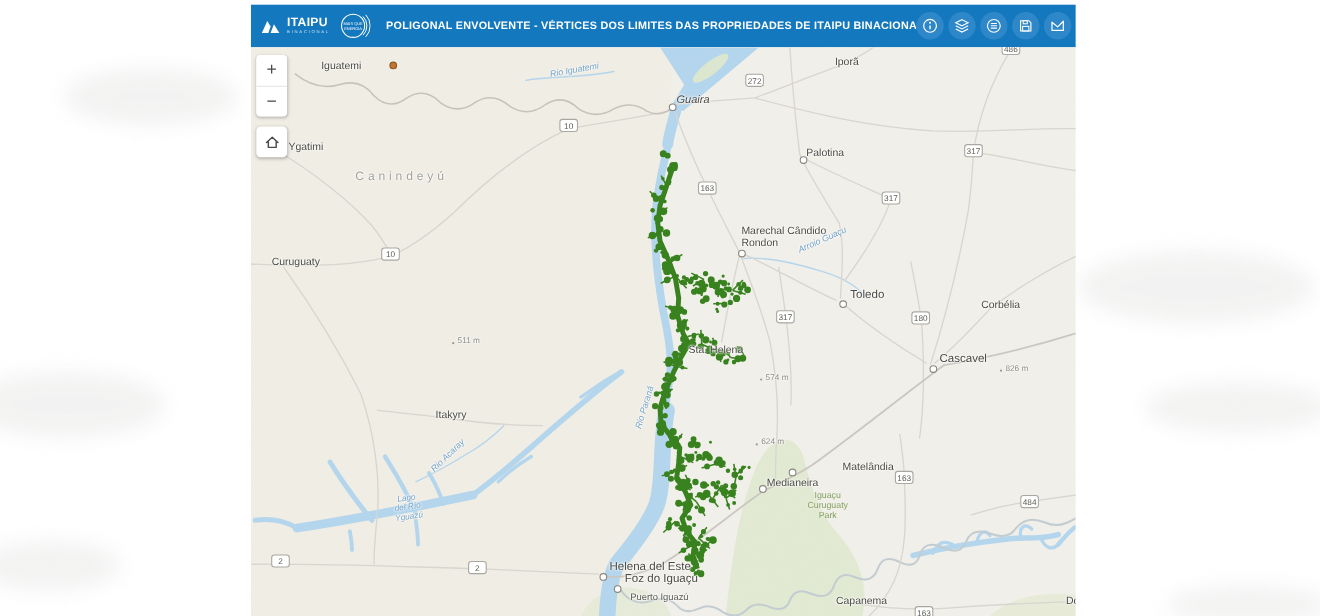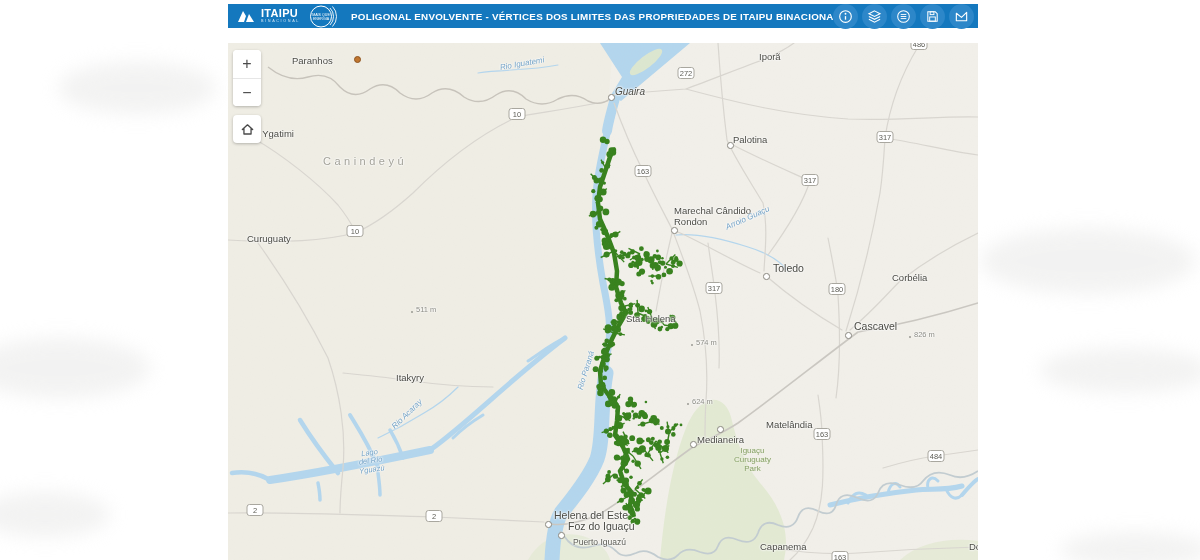--- a/index.html
+++ b/index.html
@@ -6,21 +6,21 @@
   body{
     width:1200px;height:560px;position:relative;overflow:hidden;
     background:#ffffff;font-family:"Liberation Sans",sans-serif;
   }
   .smudge{position:absolute;background:#e9e9e8;border-radius:50%;filter:blur(9px);opacity:.55;}
 
   
   .app{position:absolute;left:228px;top:4px;width:750px;height:556px;background:#fff;overflow:hidden;}
 
   
-  header{position:absolute;left:0;top:0;width:750px;height:24px;
+  header{position:absolute;left:0;top:0;width:750px;height:39px;
     background:var(--c-header_bg,#1478be);display:flex;align-items:center;}
   .logo{display:flex;align-items:center;gap:4px;padding-left:9px;flex:0 0 auto;}
   .logo-mark{width:20px;height:16px;}
   .logo-text{display:flex;flex-direction:column;line-height:1;}
   .logo-name{color:#fff;font-weight:bold;font-size:11px;letter-spacing:.3px;}
   .logo-sub{color:#cfe4f5;font-size:3.8px;letter-spacing:1.6px;margin-top:1px;}
   .badge{position:relative;width:29px;height:29px;margin-left:4px;flex:0 0 auto;}
   .hdr-title{color:#fff;font-weight:bold;font-size:9.8px;letter-spacing:.25px;margin-left:14px;
     white-space:nowrap;overflow:hidden;flex:1 1 auto;}
   .hdr-actions{display:flex;align-items:center;gap:4px;padding-right:4px;flex:0 0 auto;}
@@ -637,21 +637,21 @@
           <line x1="407" y1="475" x2="403.0" y2="480.5" stroke="var(--c-green_strip,#35801b)" stroke-width="1.4"></line>
           <circle cx="404.6" cy="470.6" r="2.9" fill="var(--c-green_strip,#35801b)"></circle>
           <circle cx="409.5" cy="478.9" r="2.4" fill="var(--c-green_strip,#35801b)"></circle>
         </g>
 
       <rect width="750" height="517" filter="url(#paper)"></rect>
     </svg>
 
     <div id="labels">
         <div class="lbl city tier-s" style="position: absolute; left: 64px; top: 12px;">
-          <div>Paranhos</div>
+          <div>Iguatemi</div>
         </div>
         <div class="lbl city tier-s" style="position: absolute; left: 14px; top: 85px;">
           <div>Villa Ygatimi</div>
         </div>
         <div class="lbl city tier-s" style="position: absolute; left: 19px; top: 190px;">
           <div>Curuguaty</div>
         </div>
         <div class="lbl city tier-s" style="position: absolute; left: 168px; top: 329px;">
           <div>Itakyry</div>
         </div>

